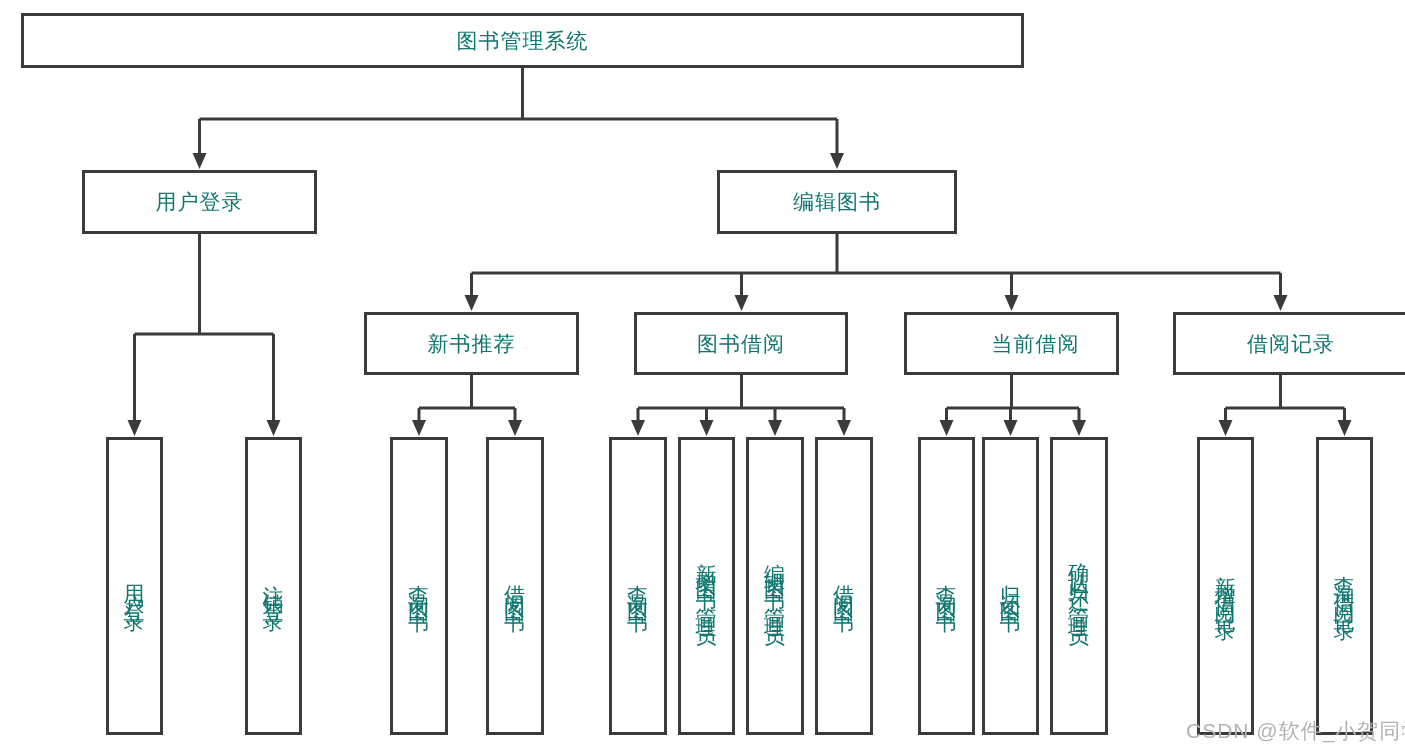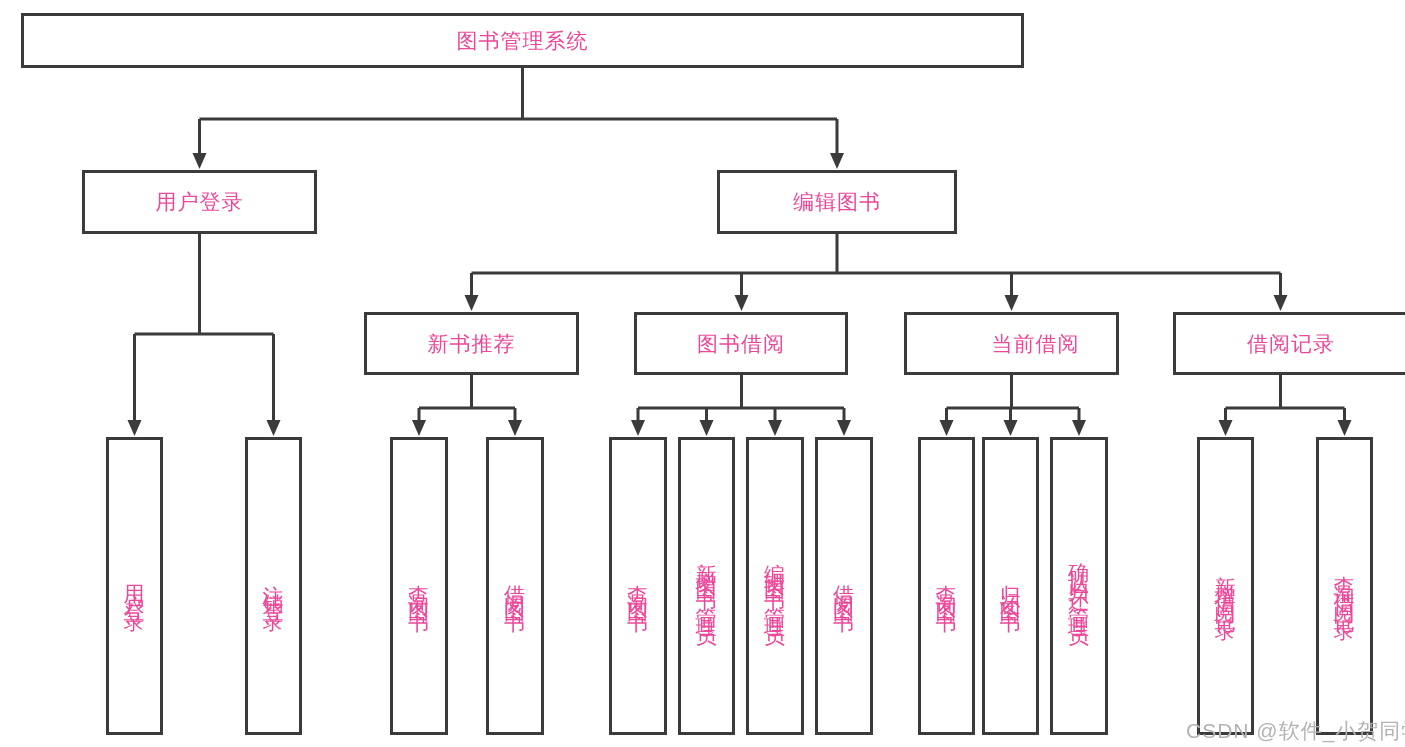--- a/index.html
+++ b/index.html
@@ -4,21 +4,21 @@
 <style>
   html,body{margin:0;padding:0;background:#ffffff;}
   .stage{
     position:relative;width:1405px;height:747px;background:#ffffff;
     font-family:"Liberation Sans","DejaVu Sans",sans-serif;overflow:hidden;
   }
   .stage svg{position:absolute;left:0;top:0;z-index:0;}
   .node{
     position:absolute;box-sizing:border-box;border:3px solid #3b3b3b;
     background:#ffffff;display:flex;align-items:center;justify-content:center;
-    color:#ec4899;z-index:1;
+    color:#0f766e;z-index:1;
   }
   .node.h .lbl{font-size:21px;letter-spacing:1px;white-space:nowrap;}
   .node.v .lbl{
     writing-mode:vertical-rl;text-orientation:mixed;
     font-size:21px;letter-spacing:9px;line-height:1;
   }
   .watermark{
     position:absolute;left:1186px;top:717px;z-index:2;
     font-size:21px;color:#b3b3b3;letter-spacing:1px;white-space:nowrap;
   }

